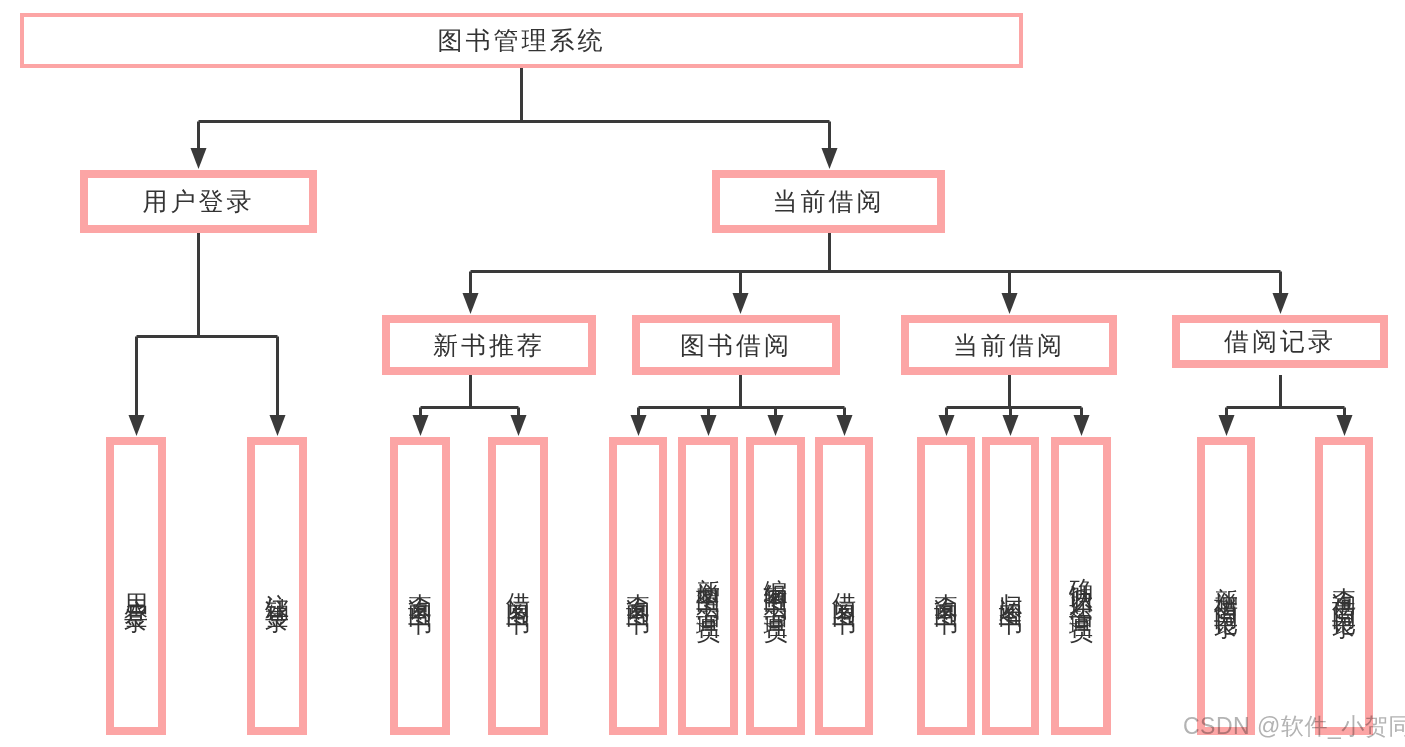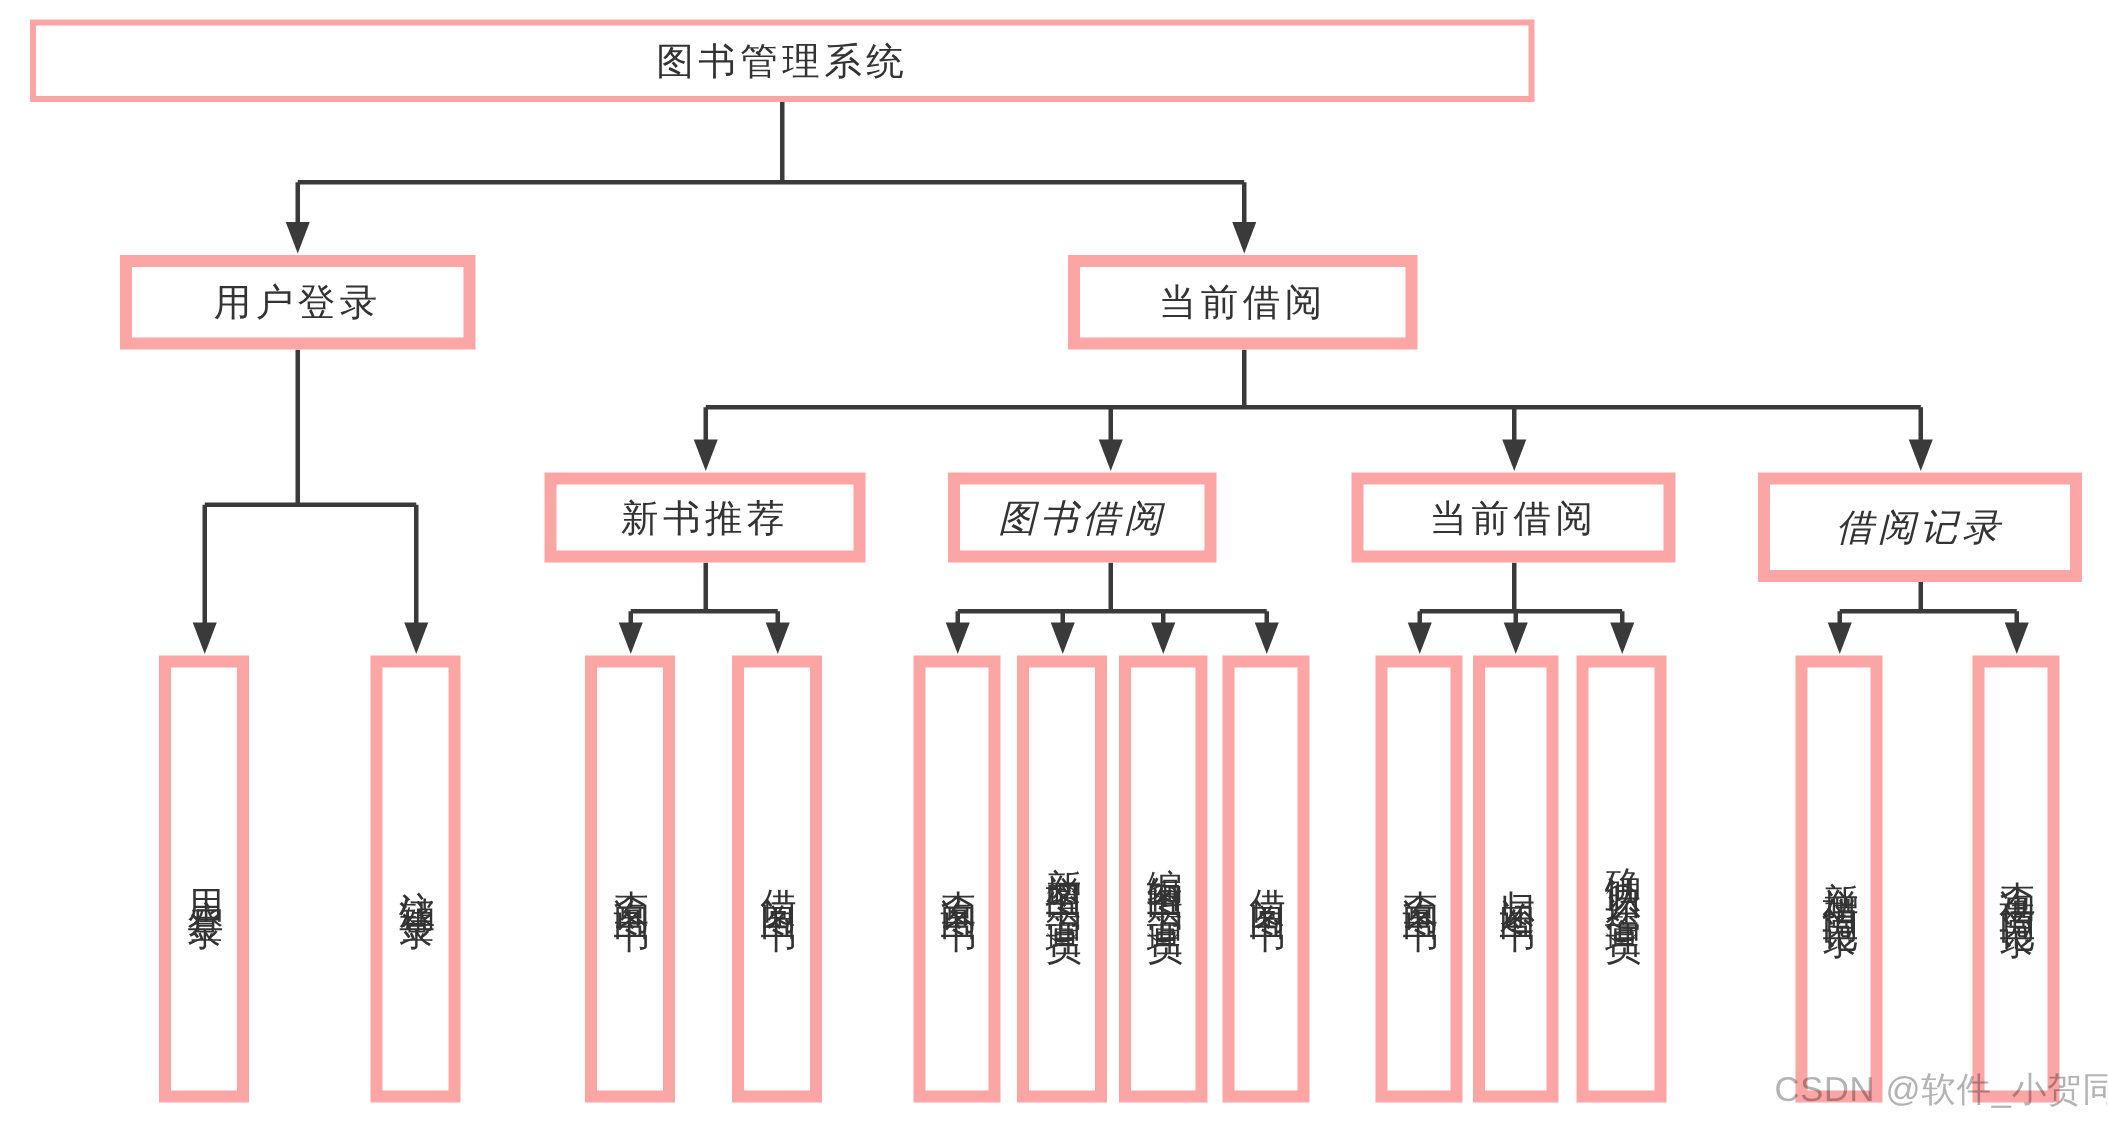--- a/index.html
+++ b/index.html
@@ -91,30 +91,30 @@
     <span class="hlabel">图书管理系统</span>
   </div>
 
   <div class="node" style="left:80px; top:170px; width:237px; height:63px;">
     <span class="hlabel">用户登录</span>
   </div>
   <div class="node" style="left:712px; top:170px; width:233px; height:63px;">
     <span class="hlabel">当前借阅</span>
   </div>
 
-  <div class="node" style="left:363px; top:315px; width:214px; height:60px;">
+  <div class="node" style="left:382px; top:315px; width:214px; height:60px;">
     <span class="hlabel">新书推荐</span>
   </div>
-  <div class="node" style="left:632px; top:315px; width:179px; height:60px;font-style:italic;">
+  <div class="node" style="left:632px; top:315px; width:208px; height:60px;">
     <span class="hlabel">图书借阅</span>
   </div>
   <div class="node" style="left:901px; top:315px; width:216px; height:60px;align-items:center;">
     <span class="hlabel">当前借阅</span>
   </div>
-  <div class="node" style="left:1172px; top:315px; width:216px; height:73px;font-style:italic;">
+  <div class="node" style="left:1172px; top:315px; width:216px; height:53px;">
     <span class="hlabel">借阅记录</span>
   </div>
 
   <div class="node" style="left:106px; top:437px; width:60px; height:298px;">
     <span class="vlabel">用户登录</span>
   </div>
   <div class="node" style="left:247px; top:437px; width:60px; height:298px;">
     <span class="vlabel">注销登录</span>
   </div>
 

